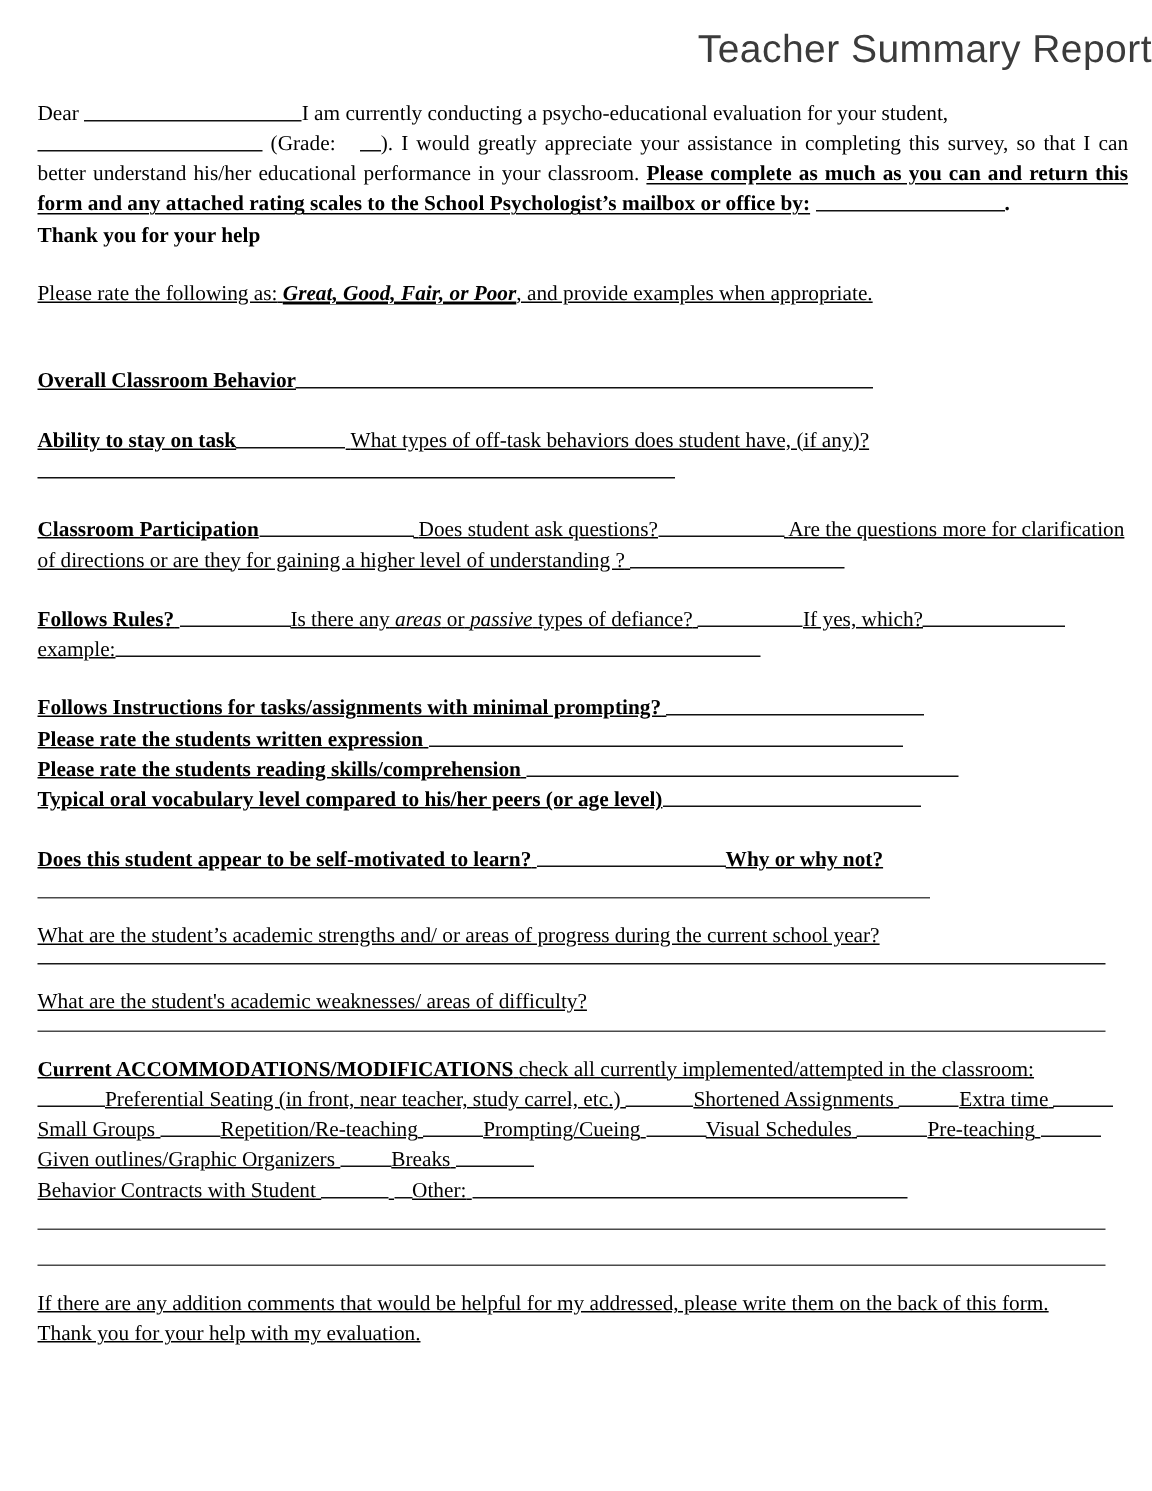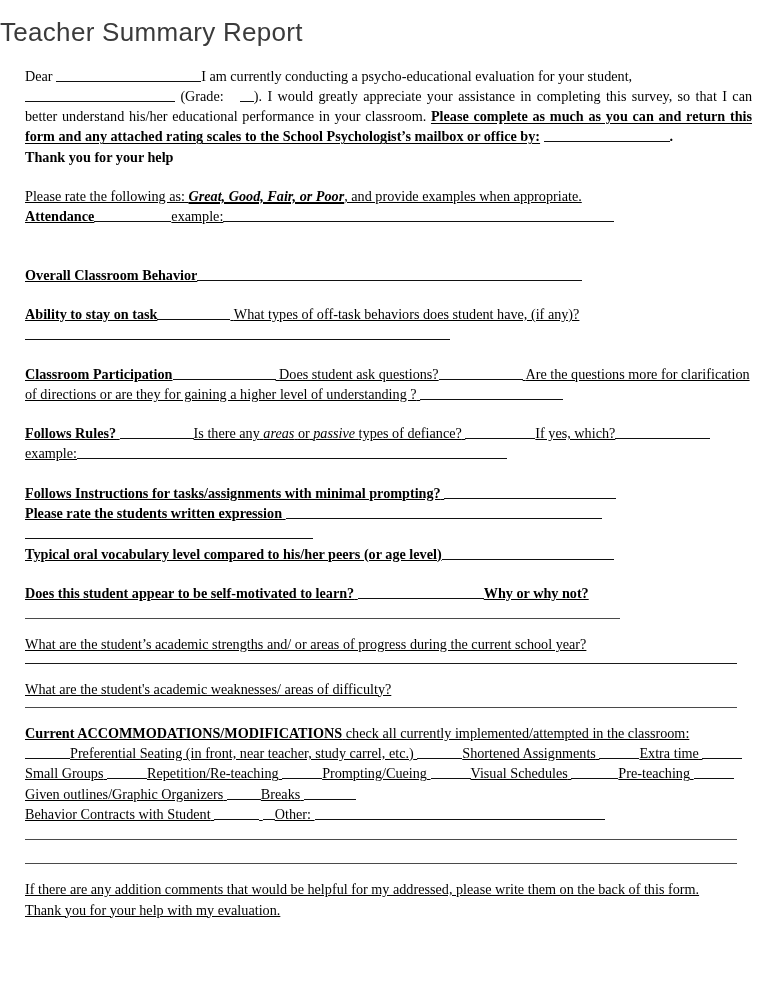--- a/index.html
+++ b/index.html
@@ -14,24 +14,25 @@
     background: #ffffff;
     overflow: hidden;
     font-family: "Liberation Serif", "DejaVu Serif", serif;
     color: #000000;
   }
   .doc-title {
     font-family: "Liberation Sans", "DejaVu Sans", sans-serif;
     font-weight: 300;
     font-size: 26px;
     color: #3b3b3b;
-    text-align: left;
+    text-align: right;
     letter-spacing: 0.3px;
     padding-top: 18px;
     line-height: 1.1;
+    margin-left: 13px;
   }
   .body-wrap {
     padding: 0 16px 0 25px;
   }
   p.blk {
     margin: 0;
     font-size: 14.2px;
     line-height: 1.43;
     text-align: justify;
     text-justify: inter-word;
@@ -86,21 +87,20 @@
       <span class="ul" style="width:150px"></span> <span>(Grade:</span>&nbsp;&nbsp;&nbsp;<span class="ul" style="width:14px"></span><span>).</span>
       <span>I would greatly appreciate your assistance in completing this survey, so that I can better understand his/her educational performance in your classroom.</span>
       <b class="utext">Please complete as much as you can and return this form and any attached rating scales to the School Psychologist’s mailbox or office by:</b>
       <span class="ul ul-b" style="width:126px"></span><b>.</b><br>
       <b>Thank you for your help</b></p>
 
     <div class="sp-lg"></div>
 
     <p class="blk nojust"><span>Please rate the following as:</span>
       <b><i class="utext">Great, Good, Fair, or Poor</i></b><span>, and provide examples when appropriate.</span></p>
-    <p class="blk nojust"><b>Attendance</b><span class="ul" style="width:77px"></span><span>example:</span><span class="ul" style="width:391px"></span></p>
 
     <div class="sp-lg"></div>
 
 
     <div class="sp-lg"></div>
 
     <p class="blk nojust"><b>Overall Classroom Behavior</b><span class="ul" style="width:385px"></span></p>
 
     <div class="sp-lg"></div>
 
@@ -111,21 +111,21 @@
     <p class="blk nojust"><b>Classroom Participation</b><span class="ul" style="width:103px"></span> <span>Does student ask questions?</span><span class="ul" style="width:84px"></span> <span>Are the questions more for clarification of directions or are they for gaining a higher level of understanding ?</span> <span class="ul" style="width:143px"></span></p>
 
     <div class="sp-lg"></div>
 
     <p class="blk nojust"><b>Follows Rules?</b> <span class="ul" style="width:74px"></span><span>Is there any</span> <i>areas</i> <span>or</span> <i>passive</i> <span>types of defiance?</span> <span class="ul" style="width:70px"></span><span>If yes, which?</span><span class="ul" style="width:95px"></span><span>example:</span><span class="ul" style="width:430px"></span></p>
 
     <div class="sp-lg"></div>
 
     <p class="blk nojust tight"><b>Follows Instructions for tasks/assignments with minimal prompting?</b> <span class="ul" style="width:172px"></span></p>
     <p class="blk nojust tight"><b>Please rate the students written expression</b> <span class="ul" style="width:316px"></span></p>
-    <p class="blk nojust tight"> <span class="ul" style="width:288px"></span></p>
+    <p class="blk nojust tight"><b>Please rate the students reading skills/comprehension</b> <span class="ul" style="width:288px"></span></p>
     <p class="blk nojust tight"><b>Typical oral vocabulary level compared to his/her peers (or age level)</b><span class="ul" style="width:172px"></span></p>
 
     <div class="sp-lg"></div>
 
     <p class="blk nojust"><b>Does this student appear to be self-motivated to learn?</b> <span class="ul" style="width:126px"></span><b>Why or why not?</b></p>
 
     <div class="sp-md"></div>
     <hr class="rule rule-short">
     <div class="sp-md"></div>
 

